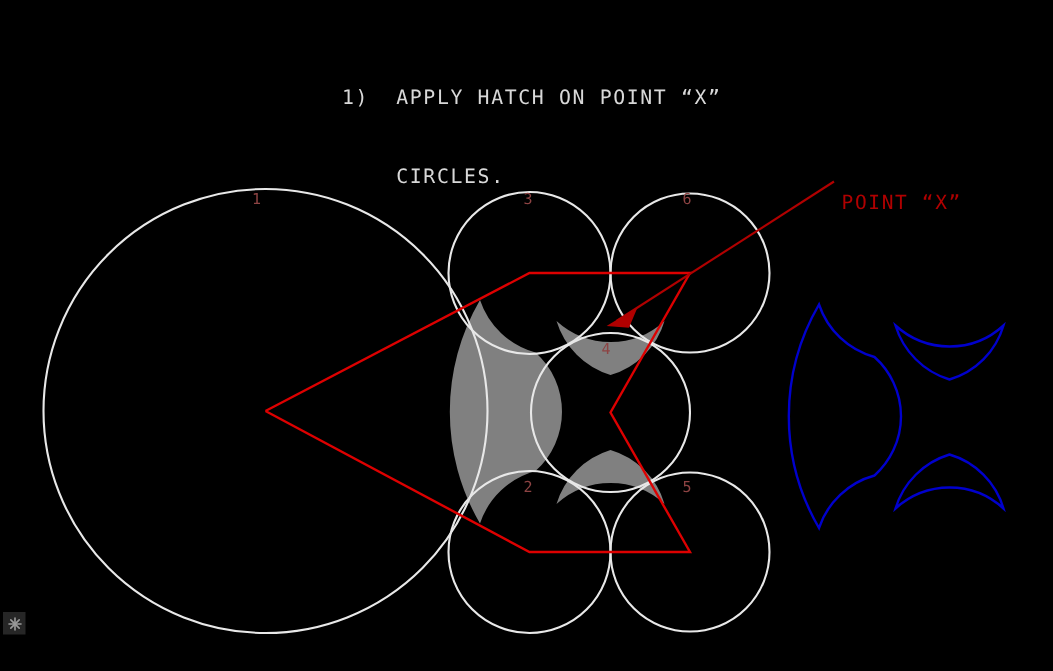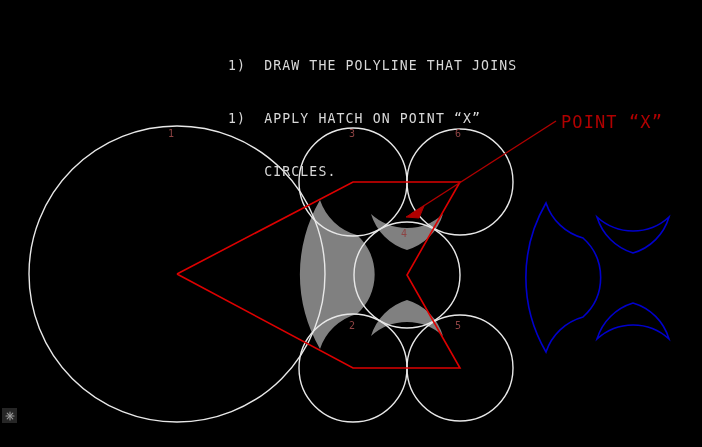--- a/index.html
+++ b/index.html
@@ -37,24 +37,24 @@
     white-space: pre;
     user-select: none;
   }
   .instr-line {
     display: block;
     white-space: pre;
   }
   .point-label {
     position: absolute;
     left: 561px;
-    top: 112px;
+    top: 128px;
     color: #b00000;
     font-family: "DejaVu Sans Mono", monospace;
-    font-size: 17px;
+    font-size: 13px;
     letter-spacing: 1.1px;
     white-space: pre;
     user-select: none;
   }
   .circle-num {
     position: absolute;
     color: #8d4343;
     font-family: "DejaVu Sans Mono", monospace;
     font-size: 10px;
     user-select: none;
@@ -141,21 +141,20 @@
                A 53,53 0 0 0 583,238
                A 54,54 0 0 1 546,203 Z"></path>
       <path d="M 597,217 A 54,54 0 0 0 633,231 A 53,53 0 0 0 669,217
                A 53,53 0 0 1 633,253 A 54,54 0 0 1 597,217 Z"></path>
       <path d="M 597,339 A 54,54 0 0 1 633,325 A 53,53 0 0 1 669,339
                A 53,53 0 0 0 633,303 A 54,54 0 0 0 597,339 Z"></path>
     </g>
   </svg>
 
   <div class="instructions">
-    <span class="instr-line">1)  DRAW THE POLYLINE THAT JOINS</span>
     <span class="instr-line">1)  APPLY HATCH ON POINT “X”</span>
     <span class="instr-line">    CIRCLES.</span>
   </div>
 
   <div class="point-label">POINT “X”</div>
 
   <div class="circle-num" style="left:168px;top:128px;">1</div>
   <div class="circle-num" style="left:349px;top:320px;">2</div>
   <div class="circle-num" style="left:349px;top:128px;">3</div>
   <div class="circle-num" style="left:401px;top:228px;">4</div>

